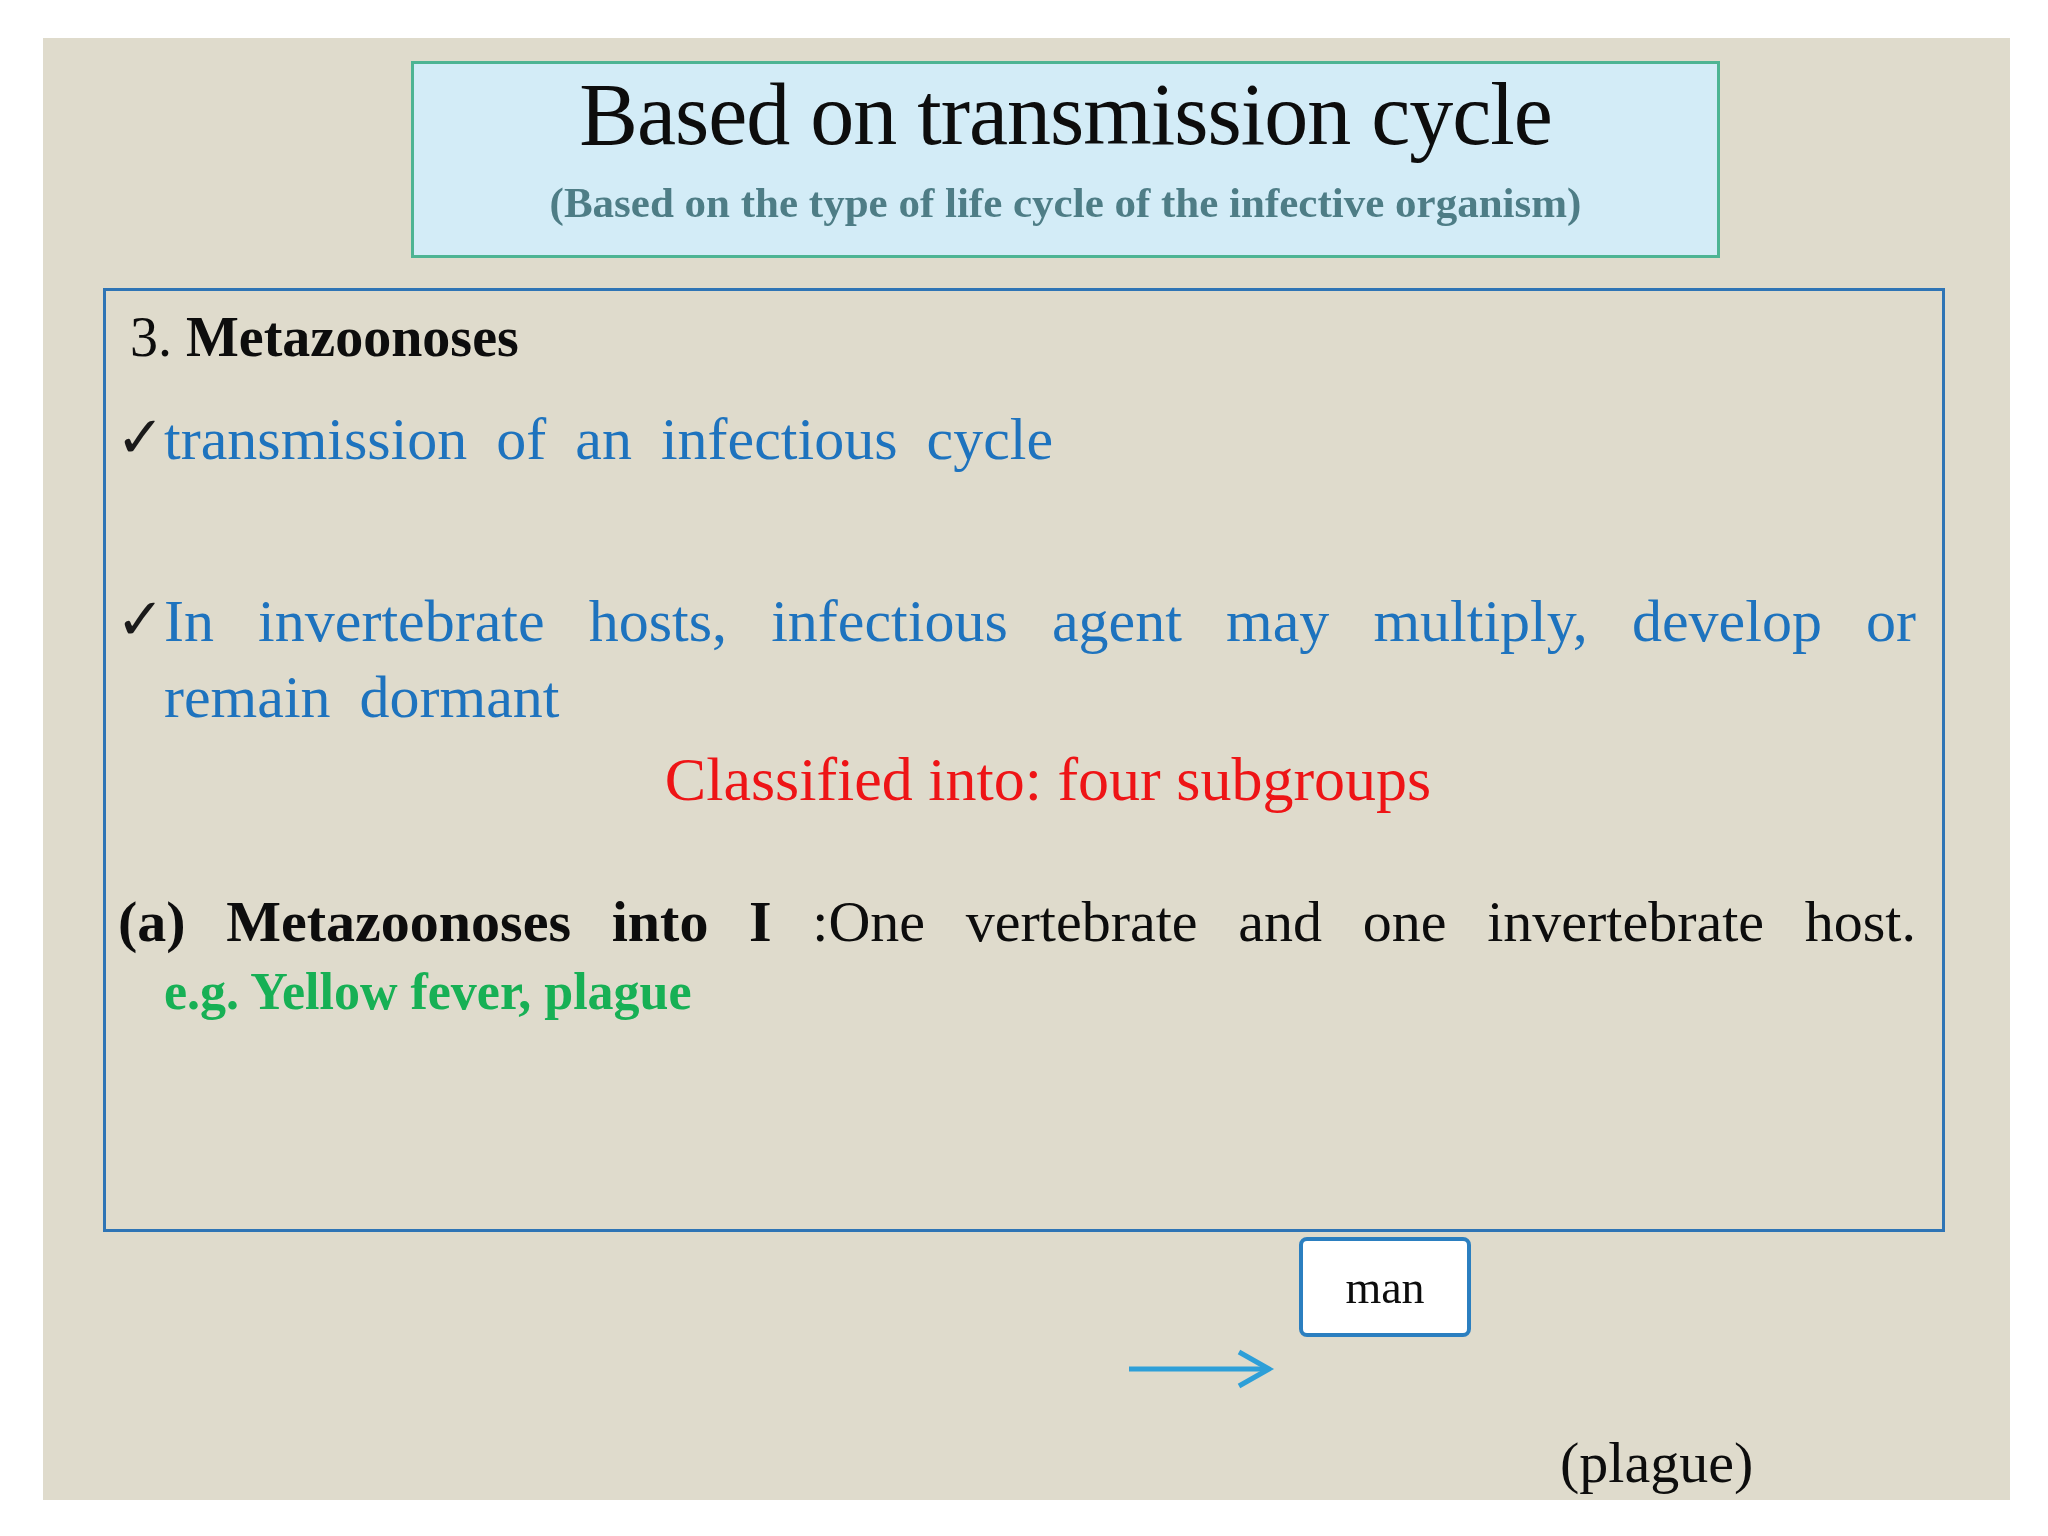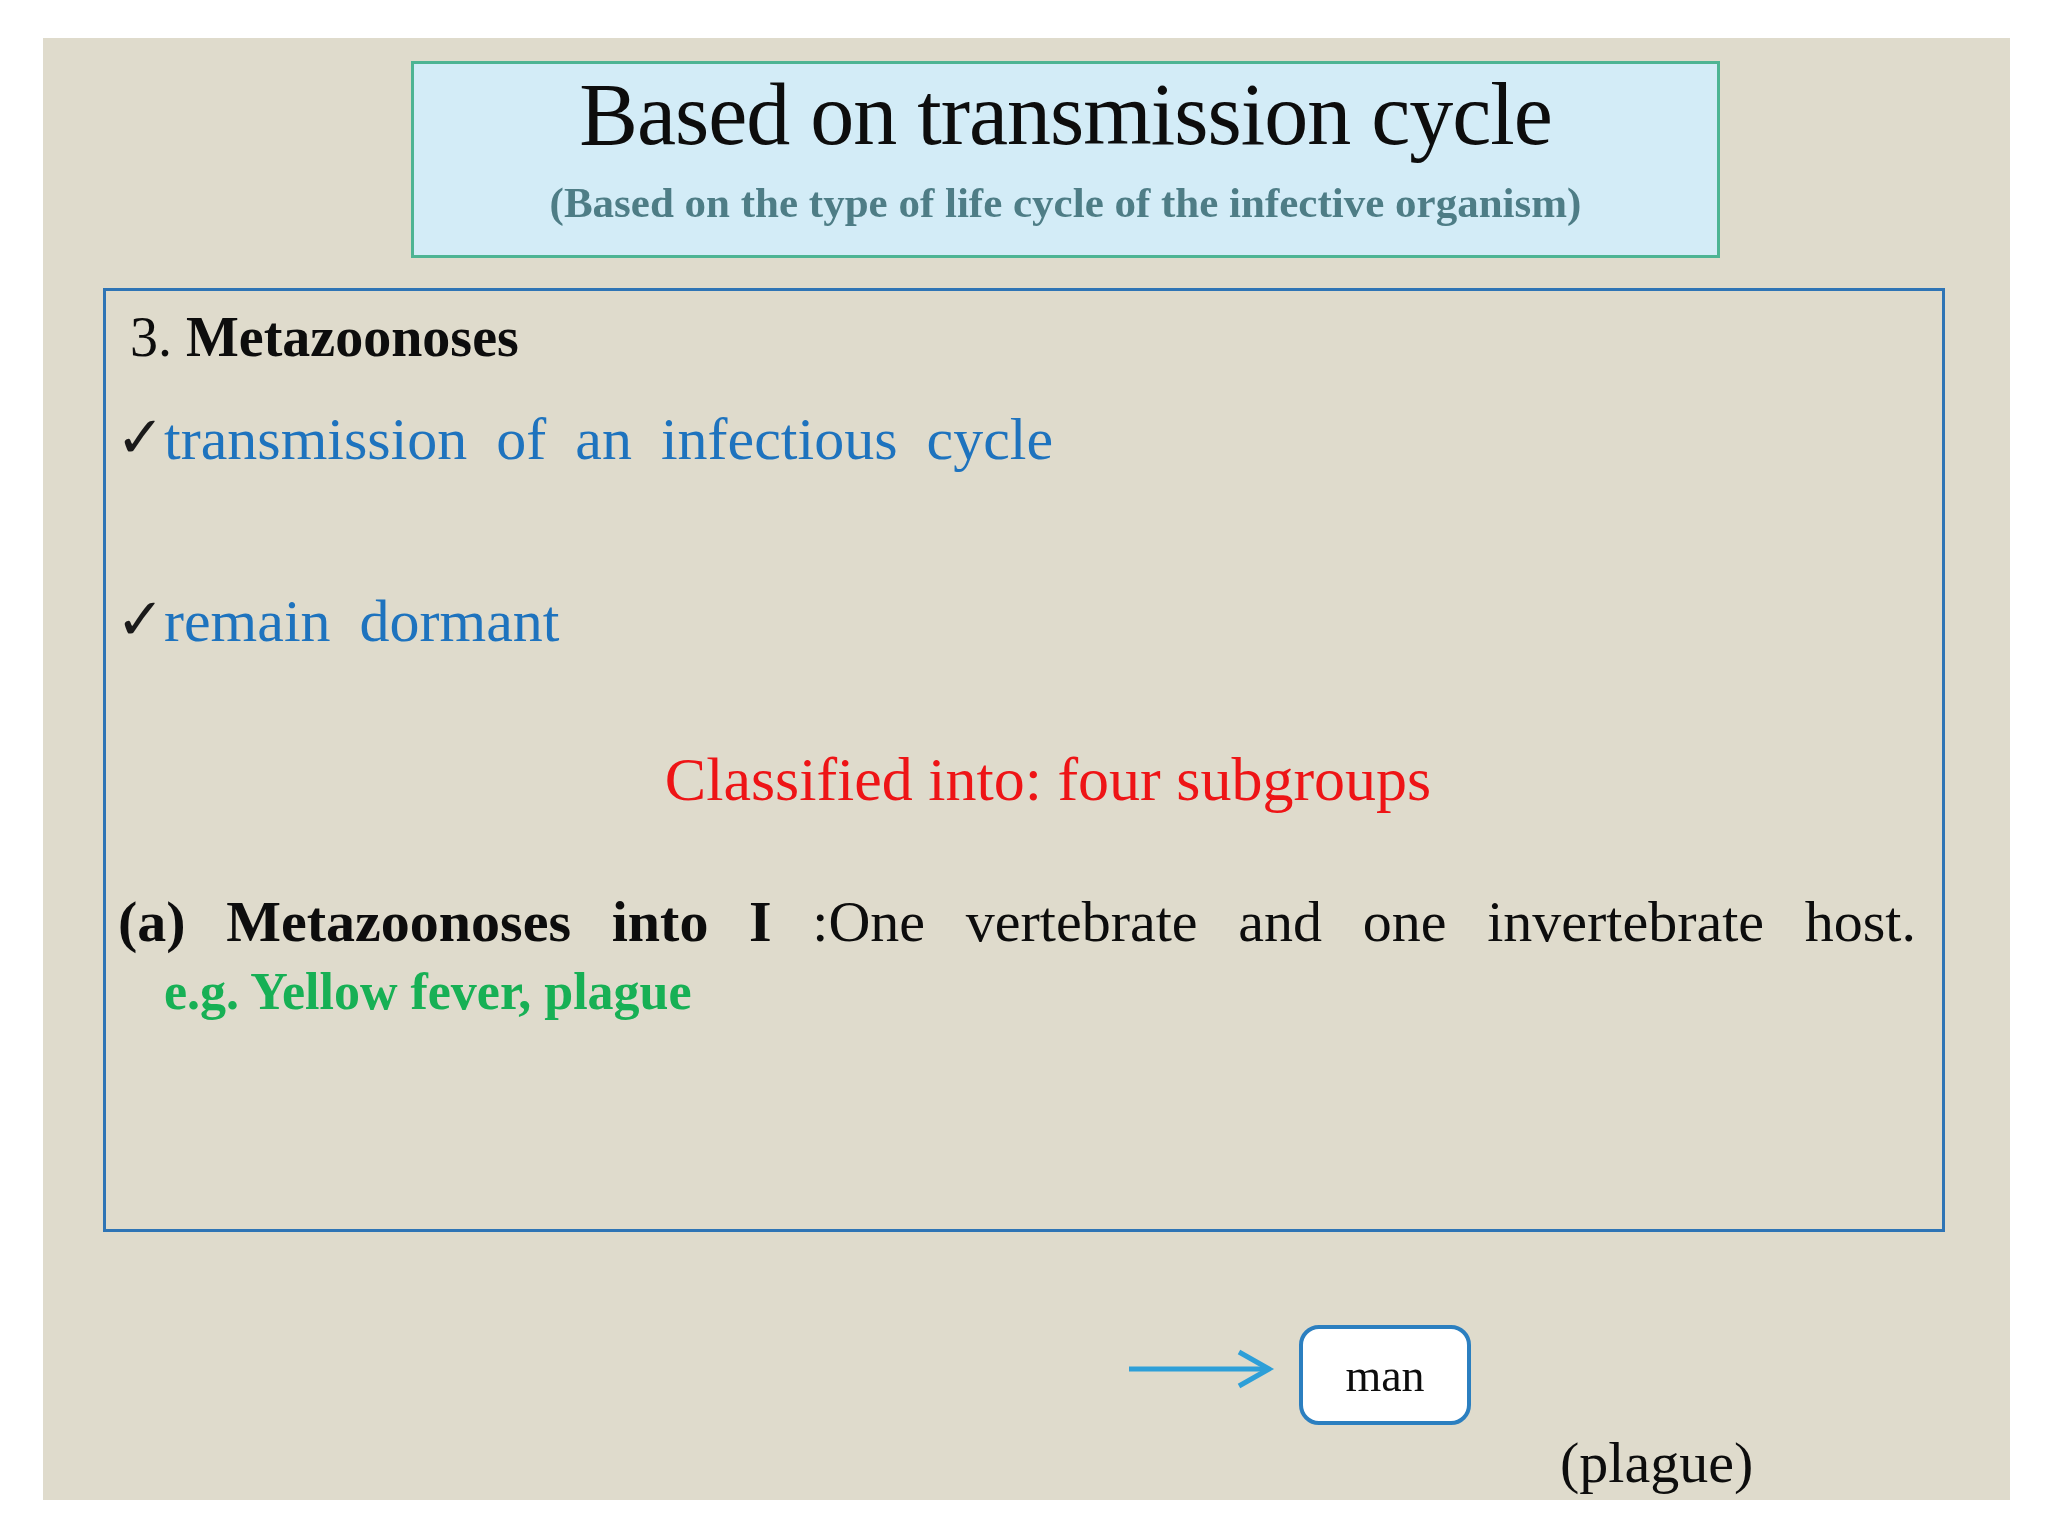--- a/index.html
+++ b/index.html
@@ -66,24 +66,24 @@
     left:12px;right:26px;top:594px;
     color:var(--black);font-size:58px;line-height:74px;
     text-align:justify;text-align-last:justify;
   }
   .example{
     left:58px;top:664px;
     color:var(--green);font-size:52px;line-height:74px;font-weight:bold;
   }
   .arrow-svg{left:1021px;top:1056px;width:148px;height:44px;}
   .man-box{
-    left:1193px;top:1034px;width:172px;height:100px;
+    left:1193px;top:946px;width:172px;height:100px;
     background:#ffffff;
     border:4px solid var(--manborder);
-    border-radius:20px;box-sizing:border-box;
+    border-radius:8px;box-sizing:border-box;
     display:flex;align-items:center;justify-content:center;
     font-size:46px;color:var(--black);
   }
   .plague{
     left:1454px;top:1137px;
     font-size:58px;line-height:70px;color:var(--black);
   }
 </style>
 </head>
 <body>
@@ -99,20 +99,21 @@
 
     <div class="heading"><span>3. </span><b>Metazoonoses</b></div>
 
     <div class="bullet b1">
       <span class="check">✓</span>
       <div class="lline">transmission of an infectious cycle</div>
     </div>
 
     <div class="bullet b2">
       <span class="check">✓</span>
+      <div class="jline">In invertebrate hosts, infectious agent may multiply, develop or</div>
       <div class="lline">remain dormant</div>
     </div>
 
     <div class="classify">Classified into: four subgroups</div>
 
     <div class="type-a"><b>(a) Metazoonoses into I </b><span>:One vertebrate and one invertebrate host.</span></div>
 
     <div class="example">e.g. Yellow fever, plague</div>
 
     <svg class="arrow-svg" viewBox="0 0 148 44" xmlns="http://www.w3.org/2000/svg">

